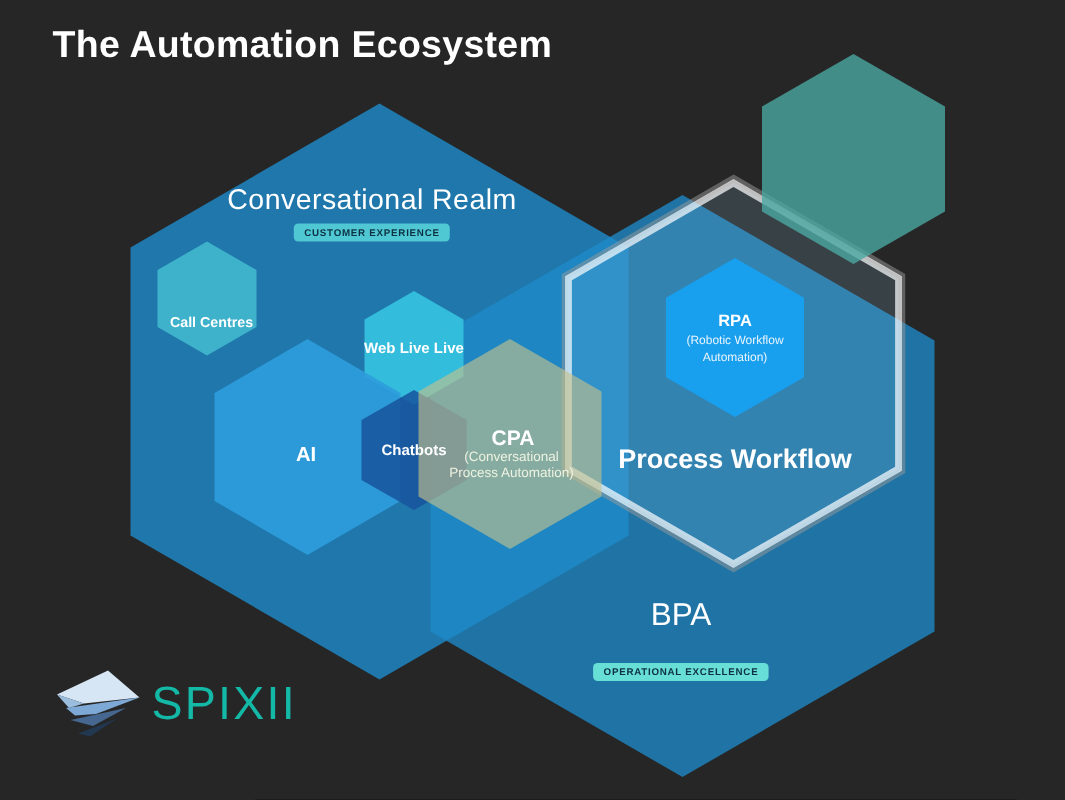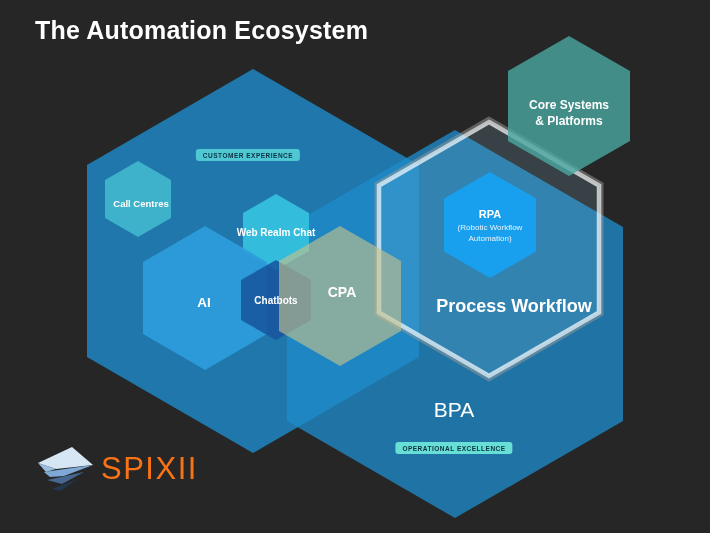--- a/index.html
+++ b/index.html
@@ -15,45 +15,45 @@
     font-size:25px; font-weight:800; color:#ffffff; letter-spacing:.2px;
   }
 
   .lbl {
     position:absolute; transform:translate(-50%,-50%);
     color:#ffffff; text-align:center; white-space:nowrap; line-height:1.2;
   }
   .line { display:block; }
 
   .t-realm    { left:248px; top:135px; font-size:19px; font-weight:400; letter-spacing:.3px; }
-  .t-call     { left:141px; top:204px; font-size:9.5px; font-weight:700; }
+  .t-call     { left:141px; top:216px; font-size:9.5px; font-weight:700; }
   .t-wlc      { left:276px; top:233px; font-size:10px;  font-weight:700; }
   .t-convai   { left:204px; top:303px; font-size:13.5px;font-weight:700; line-height:16px; }
   .t-chatbots { left:276px; top:301px; font-size:10px;  font-weight:700; }
   .t-cpa-t    { left:342px; top:292px; font-size:14px;  font-weight:700; }
   .t-cpa-s    { left:341px; top:310px; font-size:9px;   line-height:11px; color:#eef2e2; }
   .t-rpa-t    { left:490px; top:215px; font-size:11px;  font-weight:700; }
   .t-rpa-s    { left:490px; top:233px; font-size:8px;   line-height:10.5px; color:#eaf4fd; }
-  .t-pw       { left:490px; top:307px; font-size:18px;  font-weight:700;margin-left:24px; }
+  .t-pw       { left:490px; top:307px; font-size:18px;  font-weight:700; }
   .t-core     { left:569px; top:113px; font-size:12px;  font-weight:700; line-height:15.5px; }
   .t-bpa-t    { left:454px; top:410px; font-size:21px;  font-weight:400; }
   .t-bpa-s    { left:454px; top:429px; font-size:11px;  font-weight:400; }
 
   .badge {
     position:absolute; transform:translate(-50%,-50%);
     font-size:6.5px; font-weight:700; letter-spacing:.5px;
     padding:3px 7px 2px 7px; border-radius:3px; white-space:nowrap;
     color:#0d3142;
   }
   .b-ce { left:248px; top:155px; background:#4fc8d4; }
   .b-oe { left:454px; top:448px; background:#67ded6; }
 
   .logo { position:absolute; left:36px; top:446px; display:flex; align-items:center; }
   .logo-text {
-    color:#f97316; font-size:31px; letter-spacing:1.5px; font-weight:400;
+    color:#14b8a6; font-size:31px; letter-spacing:1.5px; font-weight:400;
     margin-left:7px; line-height:46px;
   }
 </style>
 </head>
 <body>
 
 <div class="stage">
 
   <svg class="diagram" width="710" height="533" viewBox="0 0 710 533">
 
@@ -75,46 +75,47 @@
 
     <polygon fill-opacity="0.9" points="205,226 267,262 267,334 205,370 143,334 143,262" fill="#2d9ddd"></polygon>
 
     <polygon fill-opacity="0.85" points="276,260 311,280 311,320 276,340 241,320 241,280" fill="#17549e"></polygon>
 
     <polygon fill-opacity="0.62" points="340,226 401,261 401,331 340,366 279,331 279,261" fill="#c6c28a"></polygon>
   </svg>
 
   <h1 class="title">The Automation Ecosystem</h1>
 
+  <div class="lbl t-realm">Conversational Realm</div>
   <div class="badge b-ce">CUSTOMER EXPERIENCE</div>
 
   <div class="lbl t-call">Call Centres</div>
 
-  <div class="lbl t-wlc">Web Realm Chat</div>
+  <div class="lbl t-wlc">Web Live Live</div>
 
   <div class="lbl t-convai">
     <span class="line">AI</span>
   </div>
 
   <div class="lbl t-chatbots">Chatbots</div>
 
   <div class="lbl t-cpa-t">CPA</div>
+  <div class="lbl t-cpa-s">
+    <span class="line">(Conversational</span>
+    <span class="line">Process Automation)</span>
+  </div>
 
   <div class="lbl t-rpa-t">RPA</div>
   <div class="lbl t-rpa-s">
     <span class="line">(Robotic Workflow</span>
     <span class="line">Automation)</span>
   </div>
 
   <div class="lbl t-pw">Process Workflow</div>
 
-  <div class="lbl t-core">
-    <span class="line">Core Systems</span>
-    <span class="line">&amp; Platforms</span>
-  </div>
 
   <div class="lbl t-bpa-t">BPA</div>
   <div class="badge b-oe">OPERATIONAL EXCELLENCE</div>
 
   <div class="logo">
     <svg width="58" height="46" viewBox="0 0 58 46">
       <polygon points="2,17 36,1 57,19 20,23" fill="#d7e6f5"></polygon>
       <polygon points="2,17 20,23 10,26" fill="#9cbede"></polygon>
       <polygon points="8,26 57,19 28,30 14,31" fill="#7ea9d6"></polygon>
       <polygon points="11,34 48,26 26,38" fill="#46678f"></polygon>

